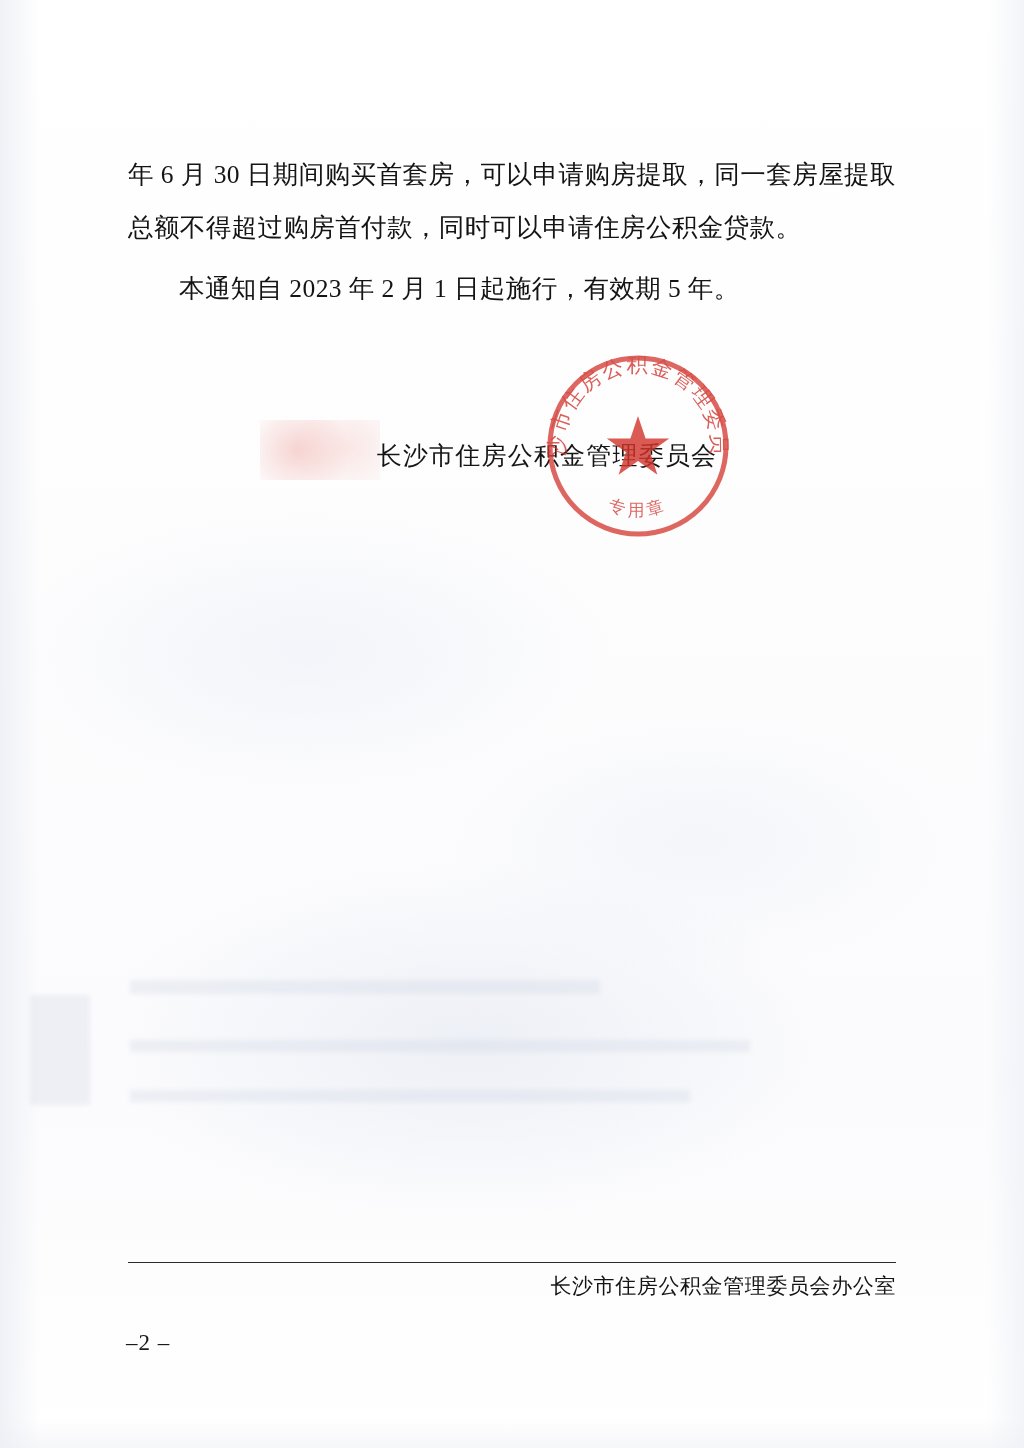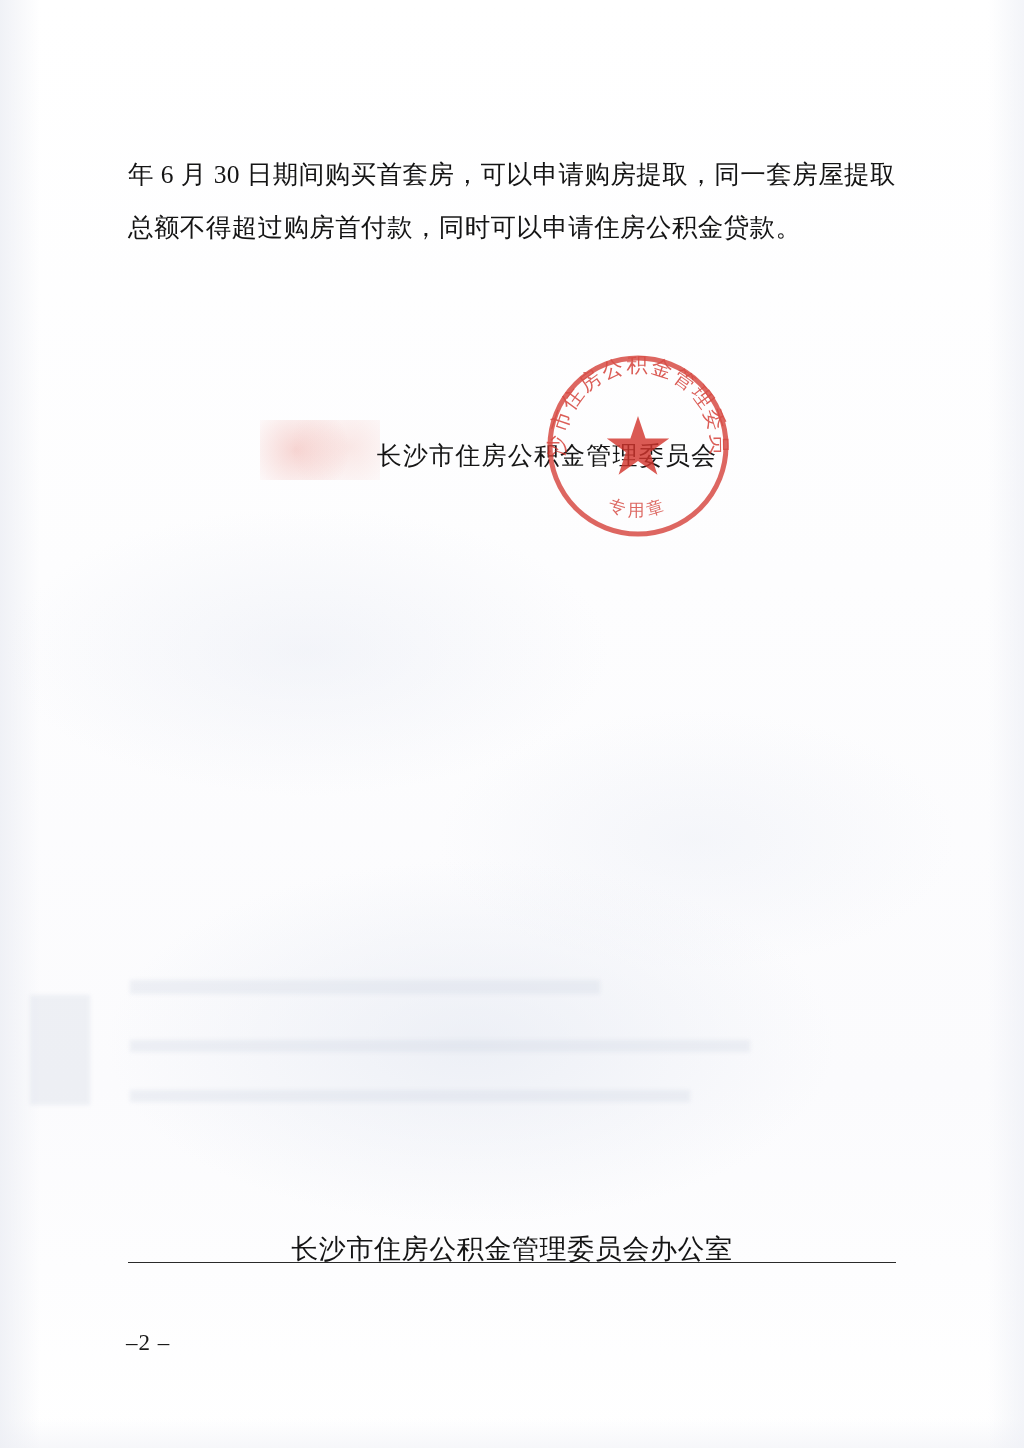--- a/index.html
+++ b/index.html
@@ -117,25 +117,25 @@
     position: absolute;
     left: 128px;
     right: 128px;
     top: 1262px;
     border-top: 1.6px solid #2a2a2a;
   }
   .footer-row {
     position: absolute;
     left: 128px;
     width: 768px;
-    top: 1231px;
+    top: 1272px;
     display: flex;
-    justify-content: center;
+    justify-content: flex-end;
     align-items: baseline;
-    font-size: 27px;
+    font-size: 21px;
     color: #141414;
     letter-spacing: 0.6px;
   }
   .page-number {
     position: absolute;
     left: 126px;
     top: 1330px;
     font-size: 23px;
     color: #1a1a1a;
     letter-spacing: 1px;
@@ -151,20 +151,21 @@
   <div class="ghost-block" style="left:130px; top:980px; width:470px; height:14px;"></div>
   <div class="ghost-block" style="left:130px; top:1040px; width:620px; height:12px;"></div>
   <div class="ghost-block" style="left:130px; top:1090px; width:560px; height:12px;"></div>
   <div class="ghost-block" style="left:30px; top:995px; width:60px; height:110px;"></div>
   <div class="ghost-star"></div>
 
   <div class="content">
 
     <div class="body-text">
       <p class="para">年 6 月 30 日期间购买首套房，可以申请购房提取，同一套房屋提取总额不得超过购房首付款，同时可以申请住房公积金贷款。</p>
+      <p class="para indent">本通知自 2023 年 2 月 1 日起施行，有效期 5 年。</p>
     </div>
 
     <div class="signature">
       <div class="sig-line">长沙市住房公积金管理委员会</div>
     </div>
   </div>
 
   <div class="seal">
     <svg width="196" height="196" viewBox="0 0 196 196" xmlns="http://www.w3.org/2000/svg">
       <defs>

